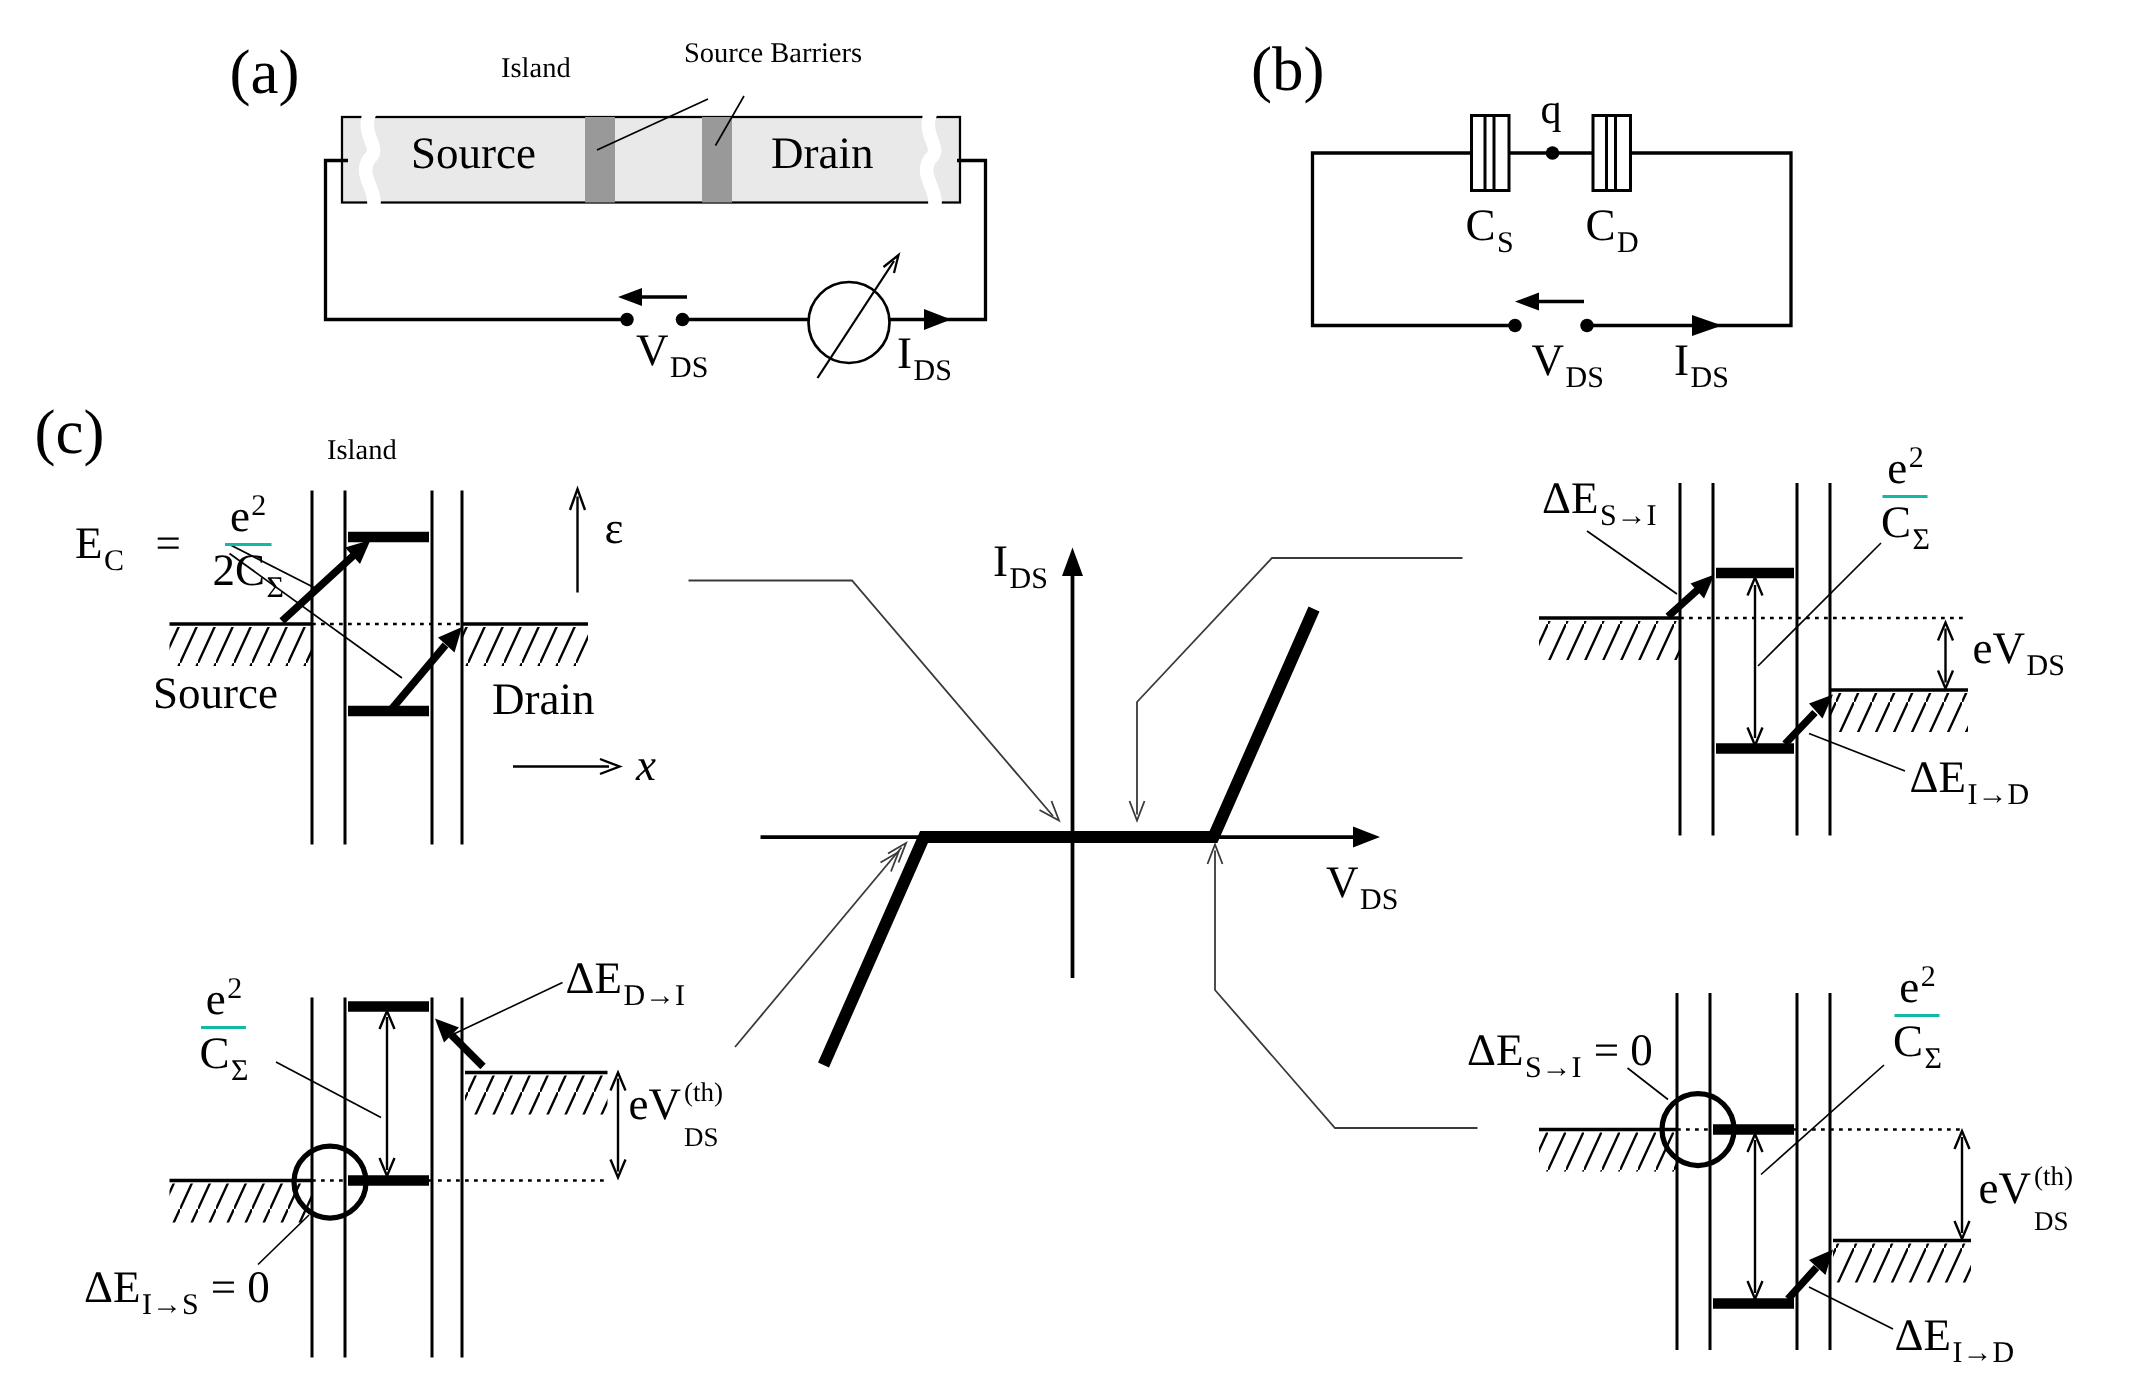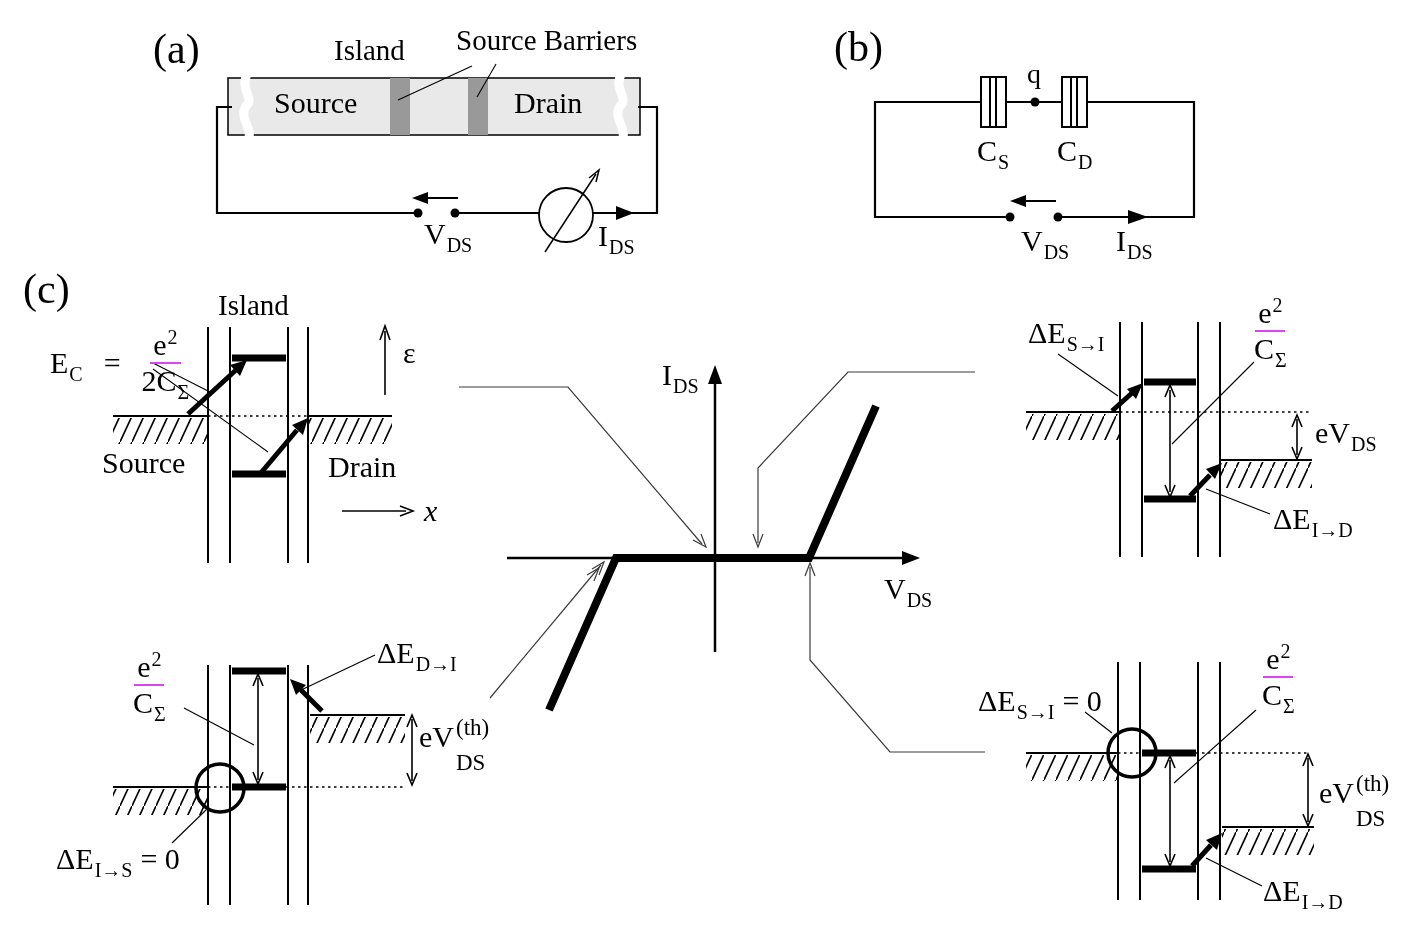--- a/index.html
+++ b/index.html
@@ -1,29 +1,29 @@
 <!DOCTYPE html>
 <html><head>
 <meta charset="utf-8">
 <style>
   html,body{margin:0;padding:0;background:#fff;}
   #stage{position:relative;width:1421px;height:932px;background:#fff;overflow:hidden;
          font-family:"Liberation Serif","DejaVu Serif",serif;color:#000;}
   #linework{position:absolute;left:0;top:0;}
   .lbl{position:absolute;line-height:1;white-space:nowrap;font-size:30px;}
   .tag{font-size:42px;}
-  .word{font-size:29px;}
+  .word{font-size:19px;}
   .sb{font-size:20px;position:relative;top:8px;margin-left:1px;}
   .sp{font-size:20px;position:relative;top:-11px;margin-left:1px;}
   .sfx{margin-left:8px;}
   .frac{display:inline-flex;flex-direction:column;align-items:center;line-height:1;}
-  .frac .num{padding:0 3px 2px;border-bottom:2px solid #d946ef;}
+  .frac .num{padding:0 3px 2px;border-bottom:2px solid #14b8a6;}
   .frac .den{padding-top:2px;}
   .eqrow{display:flex;align-items:center;gap:21px;}
-  .stk{display:inline-flex;flex-direction:column;line-height:1;font-size:23px;
+  .stk{display:inline-flex;flex-direction:column;line-height:1;font-size:18px;
        position:relative;top:2px;margin-left:2px;}
   .ital{font-style:italic;}
 </style>
 </head>
 <body>
 
 <div id="stage">
 
 <svg id="linework" width="1421" height="932" viewBox="0 0 1421 932">
   <defs>

